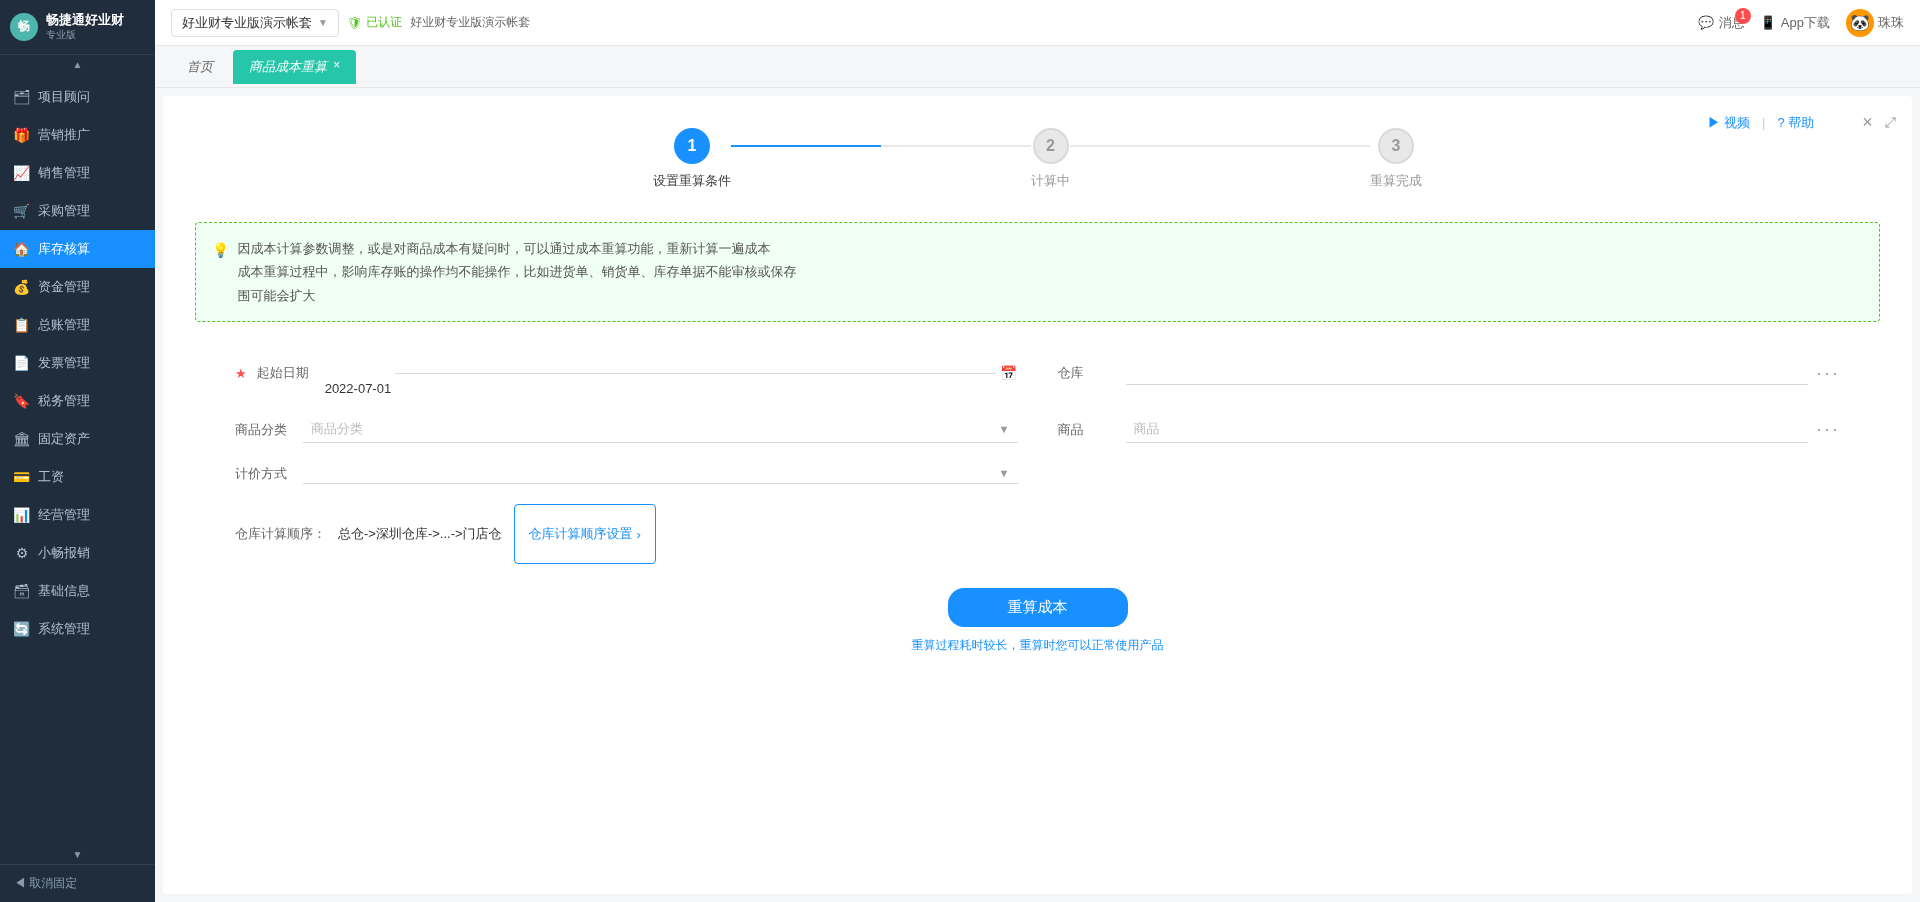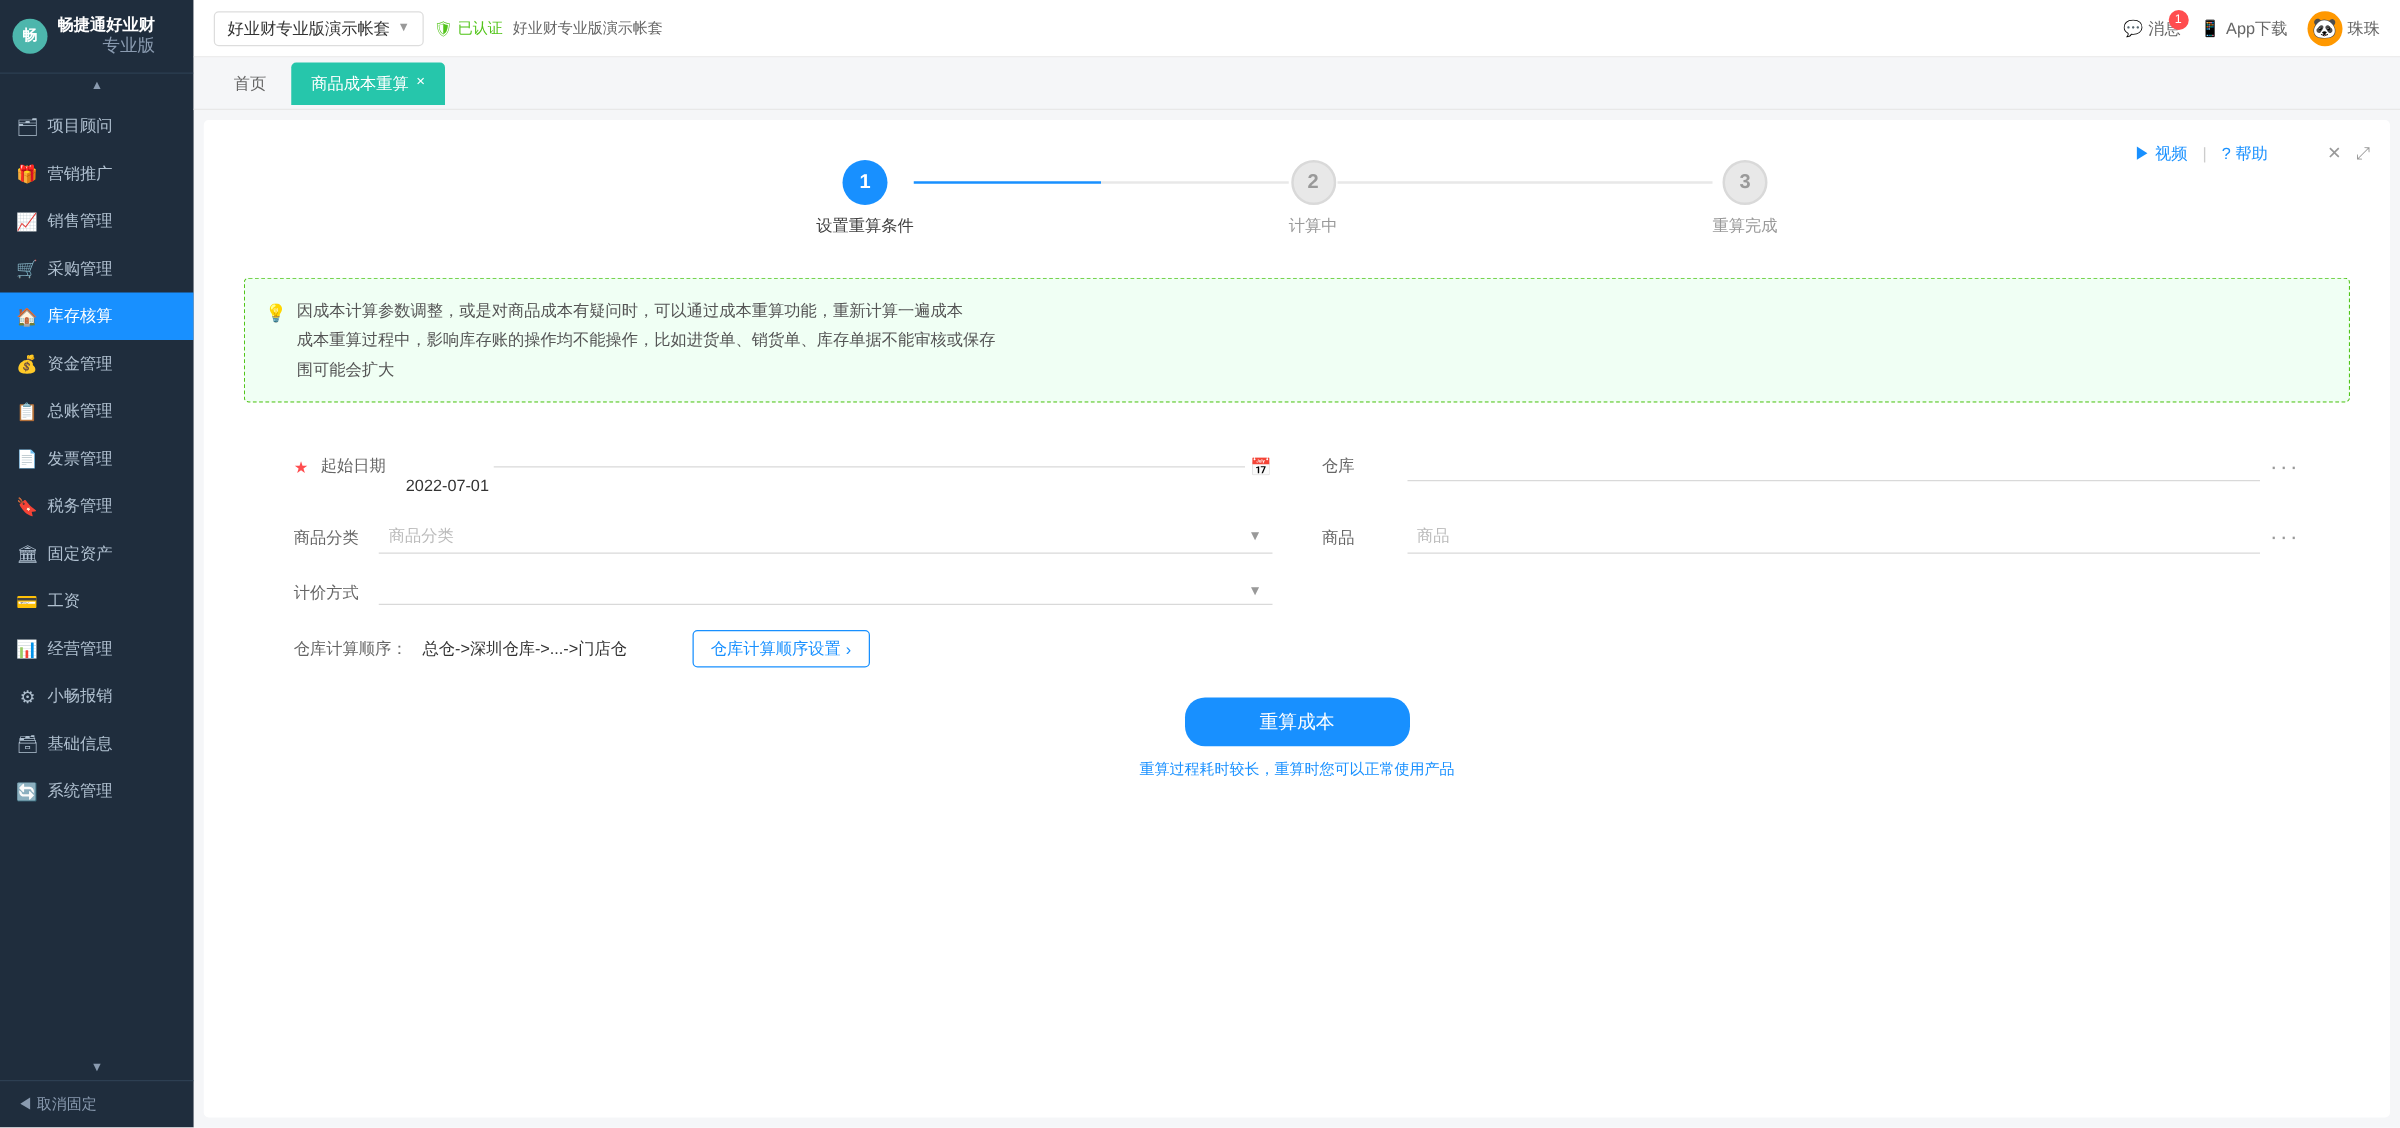--- a/index.html
+++ b/index.html
@@ -22,21 +22,21 @@
       border-bottom: 1px solid #2d3f52;
     }
     .sidebar-logo-icon {
       width: 28px; height: 28px;
       background: #4db6ac;
       border-radius: 50%;
       display: flex; align-items: center; justify-content: center;
       color: white; font-size: 12px; font-weight: bold;
     }
     .sidebar-title { color: white; font-size: 13px; font-weight: bold; line-height: 1.2; }
-    .sidebar-subtitle { color: #8a9bb0; font-size: 14px; text-align: right; }
+    .sidebar-subtitle { color: #8a9bb0; font-size: 10px; }
     .sidebar-nav { flex: 1; overflow-y: auto; padding: 4px 0; }
     .sidebar-nav::-webkit-scrollbar { width: 4px; }
     .sidebar-nav::-webkit-scrollbar-thumb { background: #3d5168; }
     .sidebar-item {
       display: flex; align-items: center; gap: 8px;
       padding: 10px 14px;
       color: #b0c0d0;
       cursor: pointer;
       transition: background 0.2s;
       font-size: 13px;
@@ -103,21 +103,21 @@
       flex-shrink: 0;
       border-bottom: 1px solid #e8e8e8;
       gap: 4px;
     }
     .tab-item {
       padding: 8px 16px;
       border-radius: 4px 4px 0 0;
       cursor: pointer;
       font-size: 13px;
       color: #666;
-      display: flex; align-items: flex-start; gap: 6px;
+      display: flex; align-items: flex-start; gap: 6px; font-style: italic;
     }
     .tab-item.active {
       background: #26c6ab;
       color: white;
     }
     .tab-home { background: transparent; color: #666; }
     .tab-close { font-size: 12px; cursor: pointer; }
 
     
     .content-area {
@@ -212,22 +212,22 @@
 
     
     .warehouse-row {
       display: flex; align-items: center; gap: 12px;
       margin-bottom: 24px;
     }
     .warehouse-label { color: #666; font-size: 13px; min-width: 60px; }
     .warehouse-value { color: #333; font-size: 13px; }
     .warehouse-btn {
       background: white; border: 1px solid #1890ff;
-      color: #1890ff; padding: 5px 14px; border-radius: 4px;
-      font-size: 13px; cursor: pointer; display: flex; align-items: center; gap: 4px; margin-left: 40px;
+      color: #1890ff; padding: 20px 14px; border-radius: 4px;
+      font-size: 13px; cursor: pointer; display: flex; align-items: center; gap: 4px;
     }
 
     
     .submit-section { text-align: center; margin-top: 24px; }
     .btn-recalc {
       background: #1890ff; color: white;
       border: none; border-radius: 16px;
       padding: 10px 60px; font-size: 15px;
       cursor: pointer; display: inline-block;
     }

